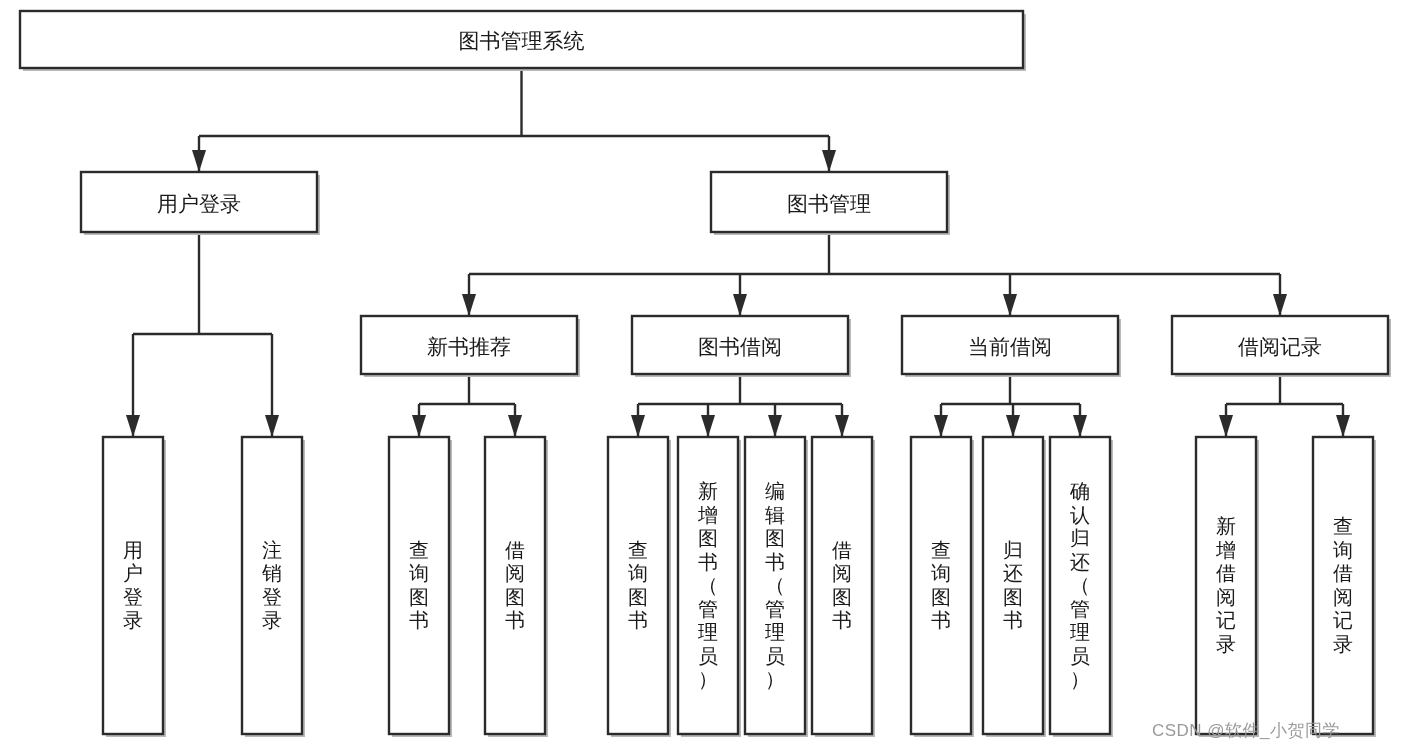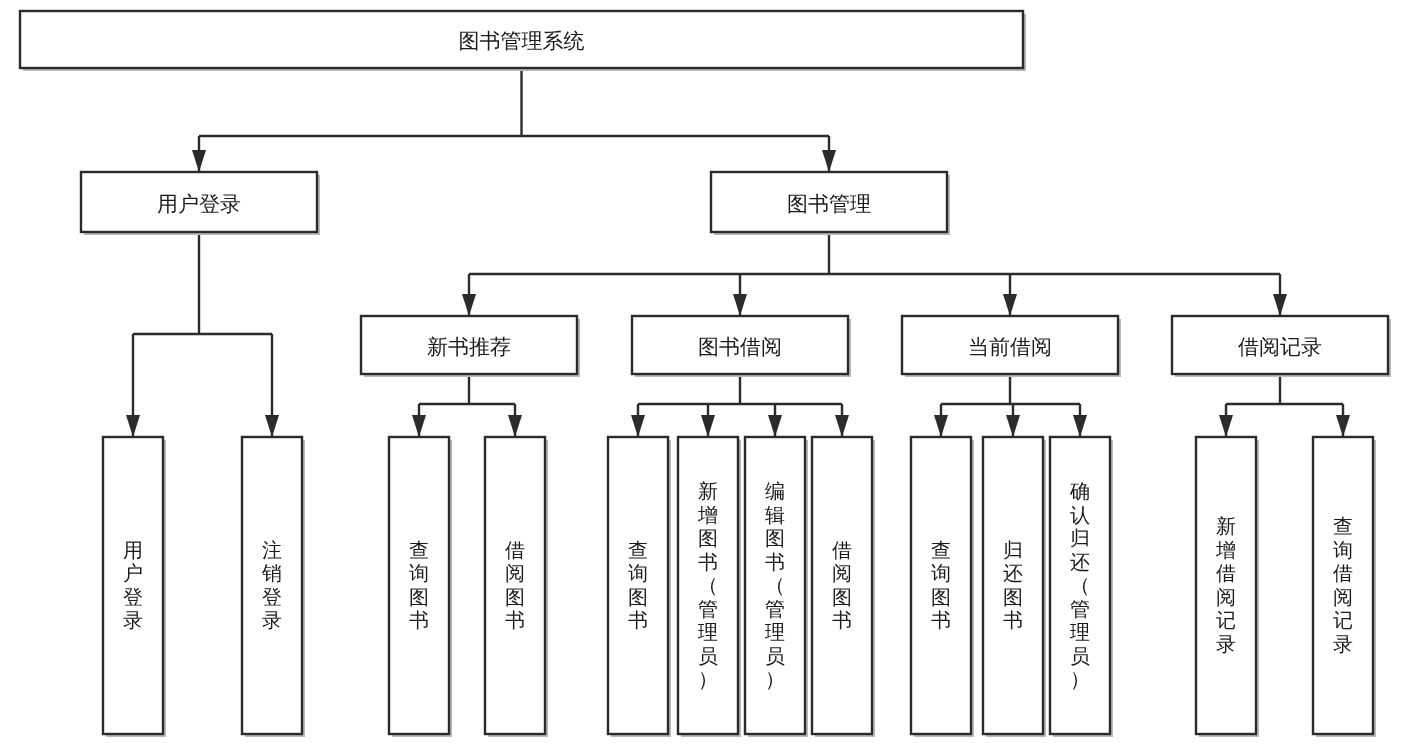--- a/index.html
+++ b/index.html
@@ -312,13 +312,14 @@
             <text x="1343" y="533.33" class="node-label-v">查</text>
             <text x="1343" y="556.83" class="node-label-v">询</text>
             <text x="1343" y="580.33" class="node-label-v">借</text>
             <text x="1343" y="603.83" class="node-label-v">阅</text>
             <text x="1343" y="627.33" class="node-label-v">记</text>
             <text x="1343" y="650.83" class="node-label-v">录</text>
           </g>
         </g>
       </g>
   </svg>
+  <div class="watermark">CSDN @软件_小贺同学</div>
 </div>
 
 </body></html>

